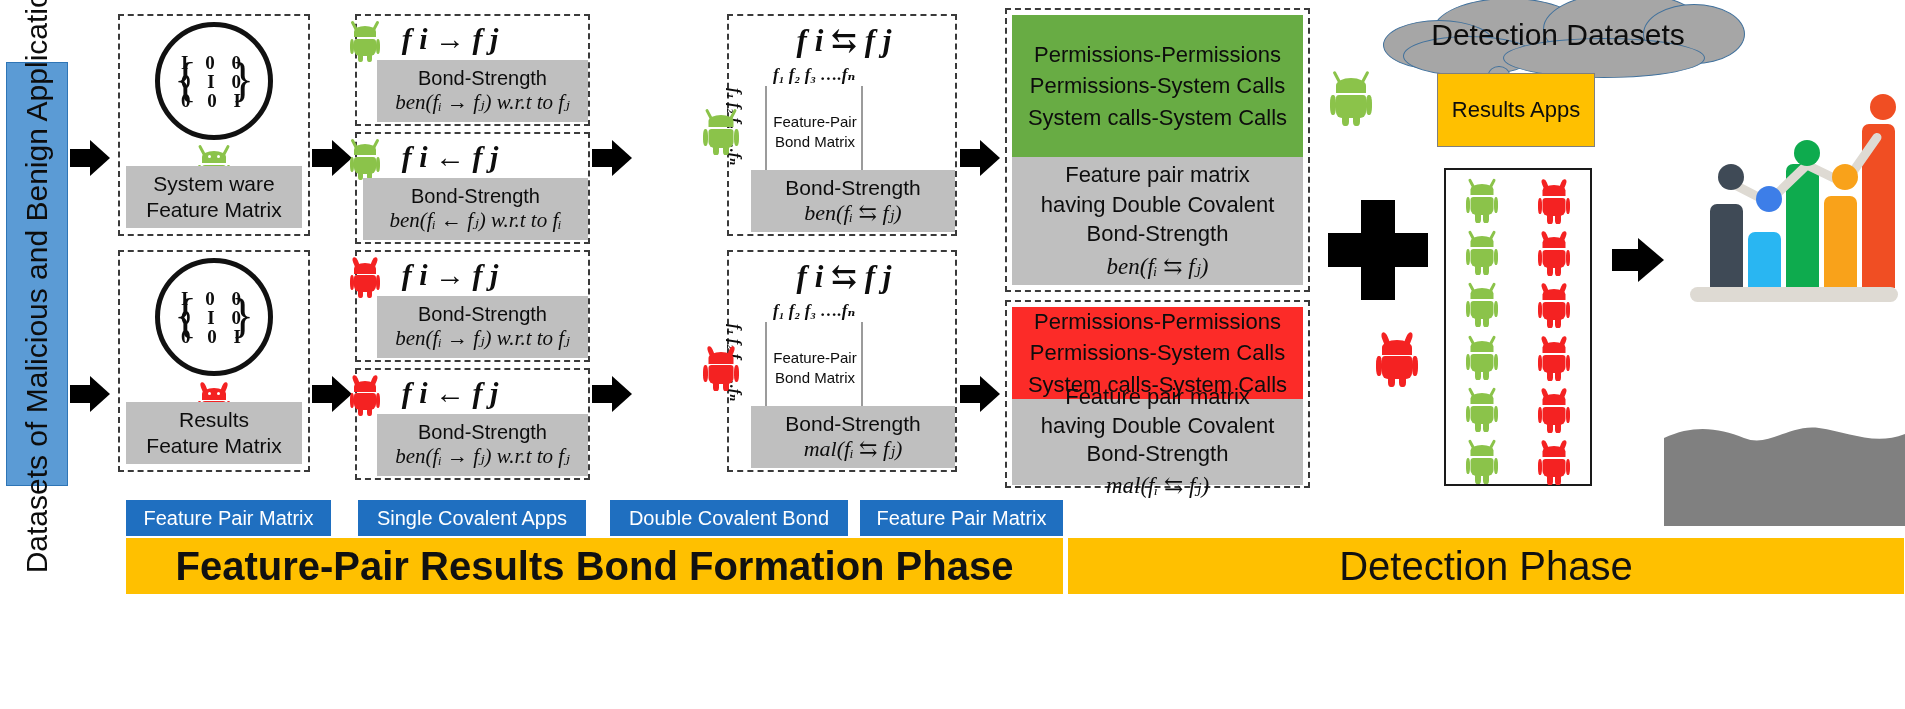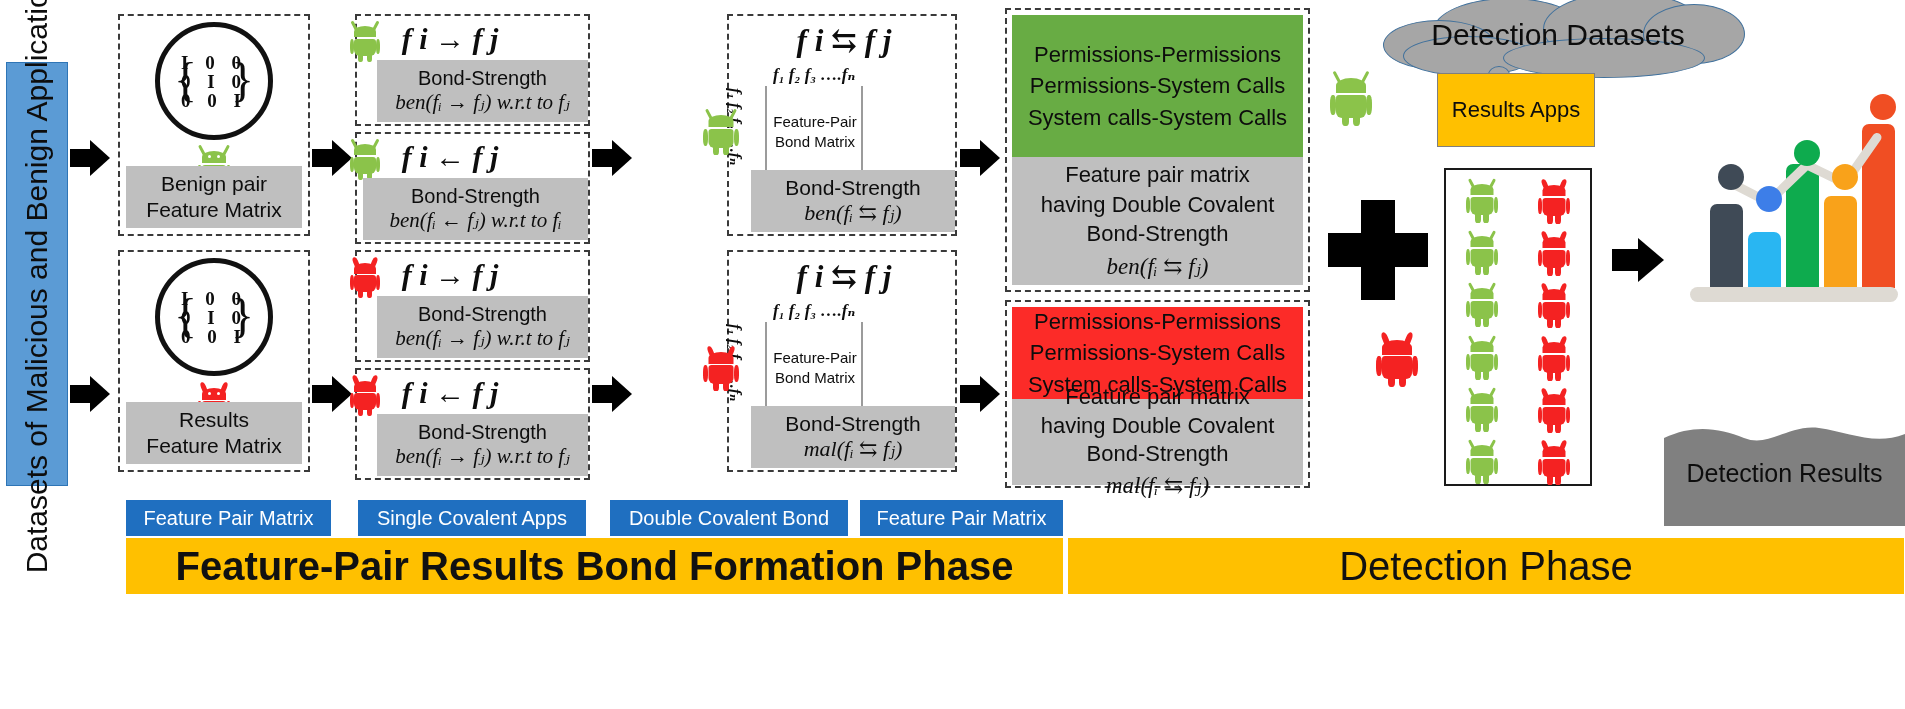--- a/index.html
+++ b/index.html
@@ -92,21 +92,21 @@
       <div class="eye" style="width:3px;height:3px;left:12px;top:11px;"></div>
       <div class="eye" style="width:3px;height:3px;right:12px;top:11px;"></div>
       <div class="body" style="width:24px;height:19px;background:#8bc34a;top:21px;"></div>
       <div class="arm" style="width:5px;height:17px;background:#8bc34a;left:1px;top:21px;"></div>
       <div class="arm" style="width:5px;height:17px;background:#8bc34a;right:1px;top:21px;"></div>
       <div class="leg" style="width:6px;height:9px;background:#8bc34a;left:10px;top:38px;"></div>
       <div class="leg" style="width:6px;height:9px;background:#8bc34a;right:10px;top:38px;"></div>
     </div>
   </div>
   <div class="gray col abs" style="left:6px;bottom:6px;width:176px;height:62px;font-size:21px;line-height:1.22;">
-    <div>Benign pair</div>
+    <div>System ware</div>
     <div>Feature Matrix</div>
   </div>
 </div>
 
 <div class="abs dash" style="left:118px;top:250px;width:192px;height:222px;">
   <div class="col" style="height:100%;justify-content:flex-start;padding-top:6px;">
     <div class="fmcircle">
       <div class="brace" style="left:14px;">{</div>
       <div class="brace" style="right:14px;">}</div>
       <div>
@@ -529,21 +529,20 @@
   <div class="dot" style="left:184px;top:32px;width:26px;height:26px;background:#f04e23;"></div>
 
   <div class="abs" style="left:4px;bottom:10px;width:208px;height:15px;background:#dedad3;border-radius:8px;"></div>
 </div>
 
 
 <div class="abs" style="left:1664px;top:418px;width:241px;height:108px;">
   <svg width="241" height="108" viewBox="0 0 241 108" preserveAspectRatio="none">
     <path d="M0,20 C30,6 55,10 80,20 C105,30 125,6 155,10 C185,14 210,28 241,16 L241,108 L0,108 Z" fill="#808080"></path>
   </svg>
-  <div class="abs ctr" style="left:0;top:30px;width:241px;height:50px;font-size:25px;">Detection Results</div>
 </div>
 
 
 <div class="abs bluelbl ctr" style="left:126px;top:500px;width:205px;">
   <span>Feature Pair Matrix</span>
   </div>
 <div class="abs bluelbl ctr" style="left:358px;top:500px;width:228px;">
   <span>Single Covalent Apps</span>
   </div>
 <div class="abs bluelbl ctr" style="left:610px;top:500px;width:238px;">

